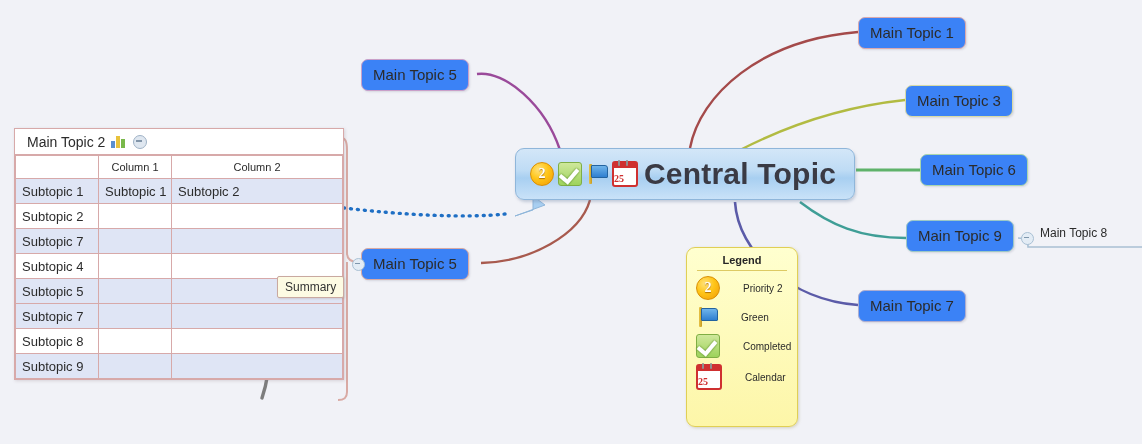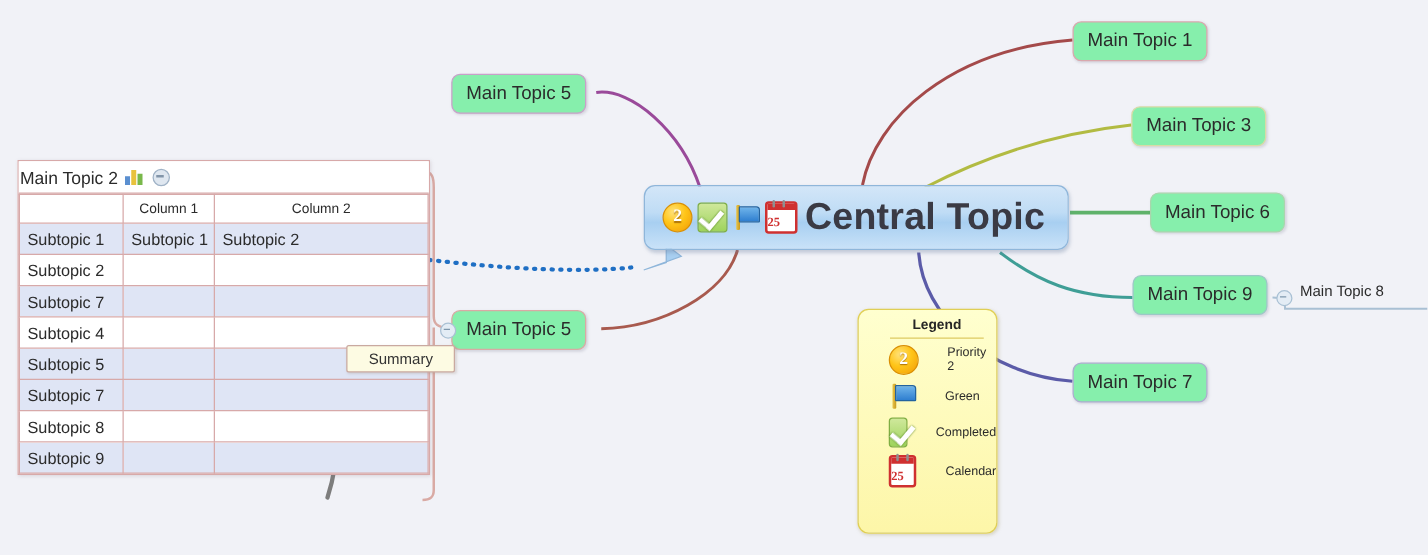--- a/index.html
+++ b/index.html
@@ -9,21 +9,21 @@
     font-family:"Liberation Sans", sans-serif;
     overflow:hidden;
     position:relative;
   }
   #canvas{position:absolute;left:0;top:0;width:1142px;height:444px;}
   svg.layer{position:absolute;left:0;top:0;width:1142px;height:444px;pointer-events:none;}
 
   
   .topic{
     position:absolute;
-    background:#86efac;
+    background:#3b82f6;
     border:1px solid #b9b9c4;
     border-radius:7px;
     color:#2b2b2b;
     font-size:15px;
     line-height:1;
     padding:7px 11px 8px 11px;
     white-space:nowrap;
     box-shadow:1px 1px 2px rgba(120,120,140,.22);
   }
 
@@ -82,54 +82,54 @@
     background:#dfe7f0;border:1px solid #9fb2c6;position:relative;vertical-align:middle;
   }
   .collapse-dot:after{content:"";position:absolute;left:2px;top:4px;width:6px;height:2px;background:#8295a9;}
 
   
   #legend{
     position:absolute;left:686px;top:247px;width:112px;height:180px;
     background:linear-gradient(180deg,#ffffcf 0%,#fdf6a8 100%);
     border:1px solid #e0cf55;border-radius:9px;
     box-shadow:1px 1px 3px rgba(160,150,90,.35);
-    box-sizing:border-box;padding:6px 0 0 15px;
+    box-sizing:border-box;padding:6px 0 0 0;
   }
   #legend .lg-title{text-align:center;font-size:11px;font-weight:bold;color:#262626;}
   #legend .lg-rule{height:1px;background:#ddca63;margin:4px 10px 2px 10px;}
   #legend .lg-row{display:flex;align-items:center;gap:7px;padding:3px 0 3px 9px;}
   #legend .lg-txt{font-size:10px;color:#2b2b2b;margin-left:16px;}
 
   
   #sheet{
     position:absolute;left:14px;top:128px;width:330px;
     background:#ffffff;border:1px solid #d7a9a9;
     box-shadow:1px 1px 3px rgba(140,120,130,.25);
     box-sizing:border-box;
   }
   #sheet .sheet-head{
     height:25px;display:flex;align-items:center;gap:6px;
-    padding-left:1px;border-bottom:1px solid #d7a9a9;background:#fff;
+    padding-left:12px;border-bottom:1px solid #d7a9a9;background:#fff;
     font-size:14px;color:#2b2b2b;
   }
   #sheet table{border-collapse:collapse;width:100%;table-layout:fixed;}
   #sheet td{
     border:1px solid #d7a9a9;height:24px;font-size:13px;color:#2b2b2b;
     padding:0 0 0 6px;overflow:hidden;white-space:nowrap;
   }
   #sheet td.c0{width:82px;}
   #sheet td.c1{width:72px;}
   #sheet tr.hdr td{height:22px;font-size:11px;text-align:center;padding:0;color:#2b2b2b;}
   #sheet tr.alt td{background:#dfe5f5;}
 
   
   #summary{
     position:absolute;left:277px;top:276px;
     background:#fdfbe3;border:1px solid #c9a9a0;
-    font-size:12px;color:#333;padding:3px 17px;border-radius:2px;
+    font-size:12px;color:#333;padding:3px 7px;border-radius:2px;
     box-shadow:1px 1px 2px rgba(150,130,120,.25);
   }
   
   #topic8{
     position:absolute;left:1040px;top:226px;
     font-size:12px;color:#2b2b2b;white-space:nowrap;
   }
   .mini-dot{position:absolute;width:11px;height:11px;border-radius:50%;
     background:#e3ecf5;border:1px solid #a9c0d4;}
   .mini-dot:after{content:"";position:absolute;left:2px;top:4px;width:5px;height:1px;background:#7f97ad;}

